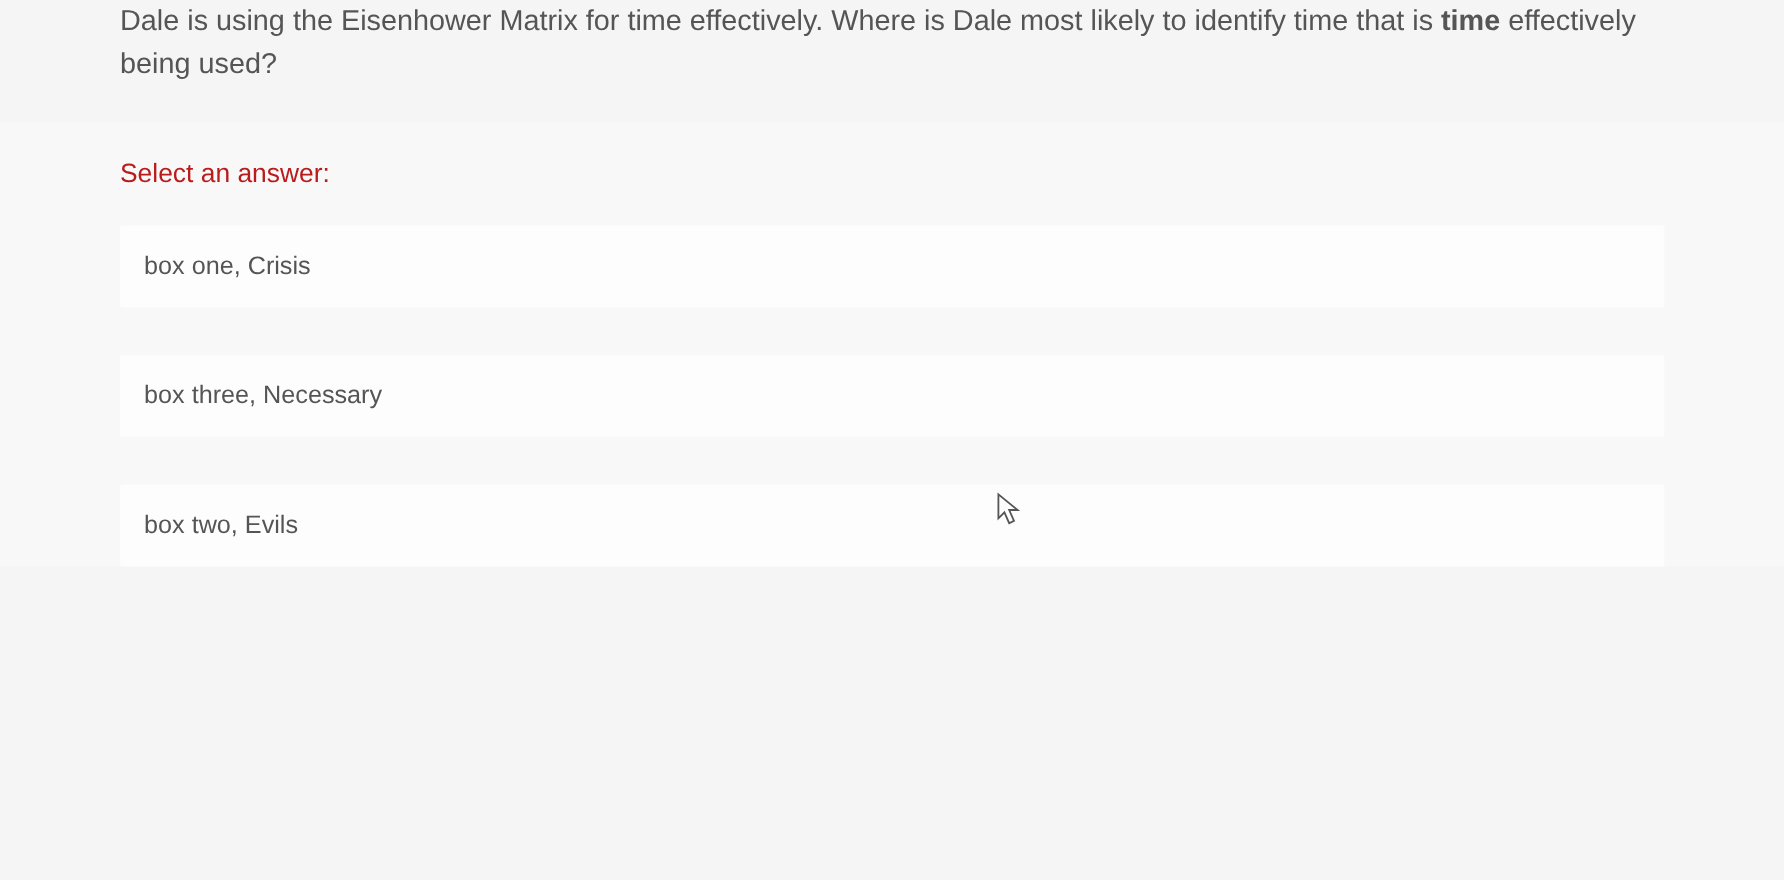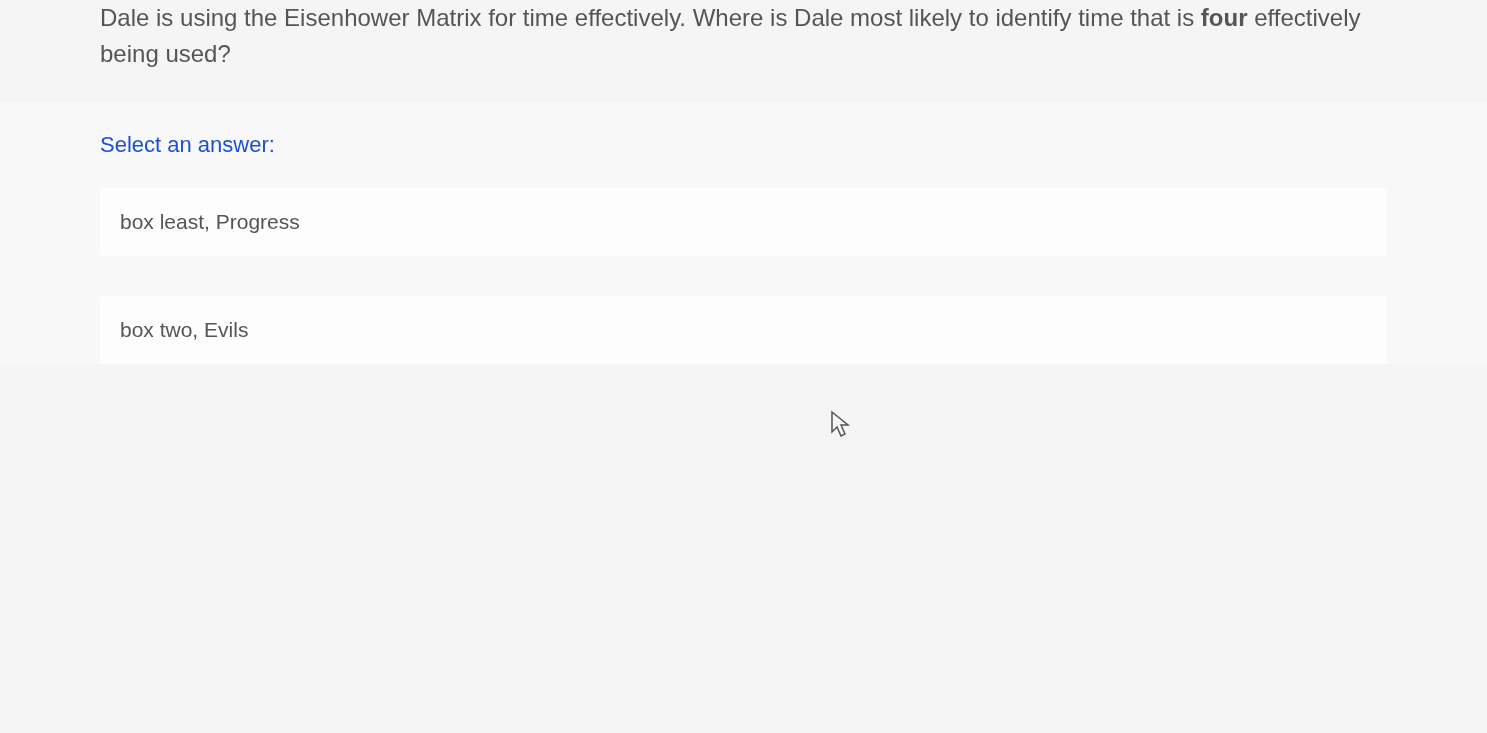--- a/index.html
+++ b/index.html
@@ -26,21 +26,21 @@
     }
     .question-text .bold {
       font-weight: 700;
     }
     .answer-section {
       padding: 30px 100px 0 100px;
       background: #f8f8f8;
     }
     .select-label {
       font-size: 22px;
-      color: #1d4ed8;
+      color: #b91c1c;
       margin-bottom: 30px;
       font-weight: 400;
     }
     .answer-option {
       background: #fdfdfd;
       padding: 22px 20px;
       margin-bottom: 40px;
       font-size: 21px;
       color: #555;
       cursor: pointer;
@@ -52,30 +52,33 @@
       top: 410px;
       pointer-events: none;
     }
   </style>
 </head>
 <body>
 
 <div class="container">
 
   <div class="question-text">
-    <span>Dale is using the Eisenhower Matrix for time effectively. Where is Dale most likely to identify time that is </span><span class="bold">four</span><span> effectively being used?</span>
+    <span>Dale is using the Eisenhower Matrix for time effectively. Where is Dale most likely to identify time that is </span><span class="bold">time</span><span> effectively being used?</span>
   </div>
 
   <div class="answer-section">
     <div class="select-label">Select an answer:</div>
 
 
+    <div class="answer-option">
+      <span>box one, Crisis</span>
+    </div>
 
     <div class="answer-option">
-      <span>box least, Progress</span>
+      <span>box three, Necessary</span>
     </div>
 
     <div class="answer-option">
       <span>box two, Evils</span>
     </div>
   </div>
 
 </div>
 
 <div class="cursor-icon">

